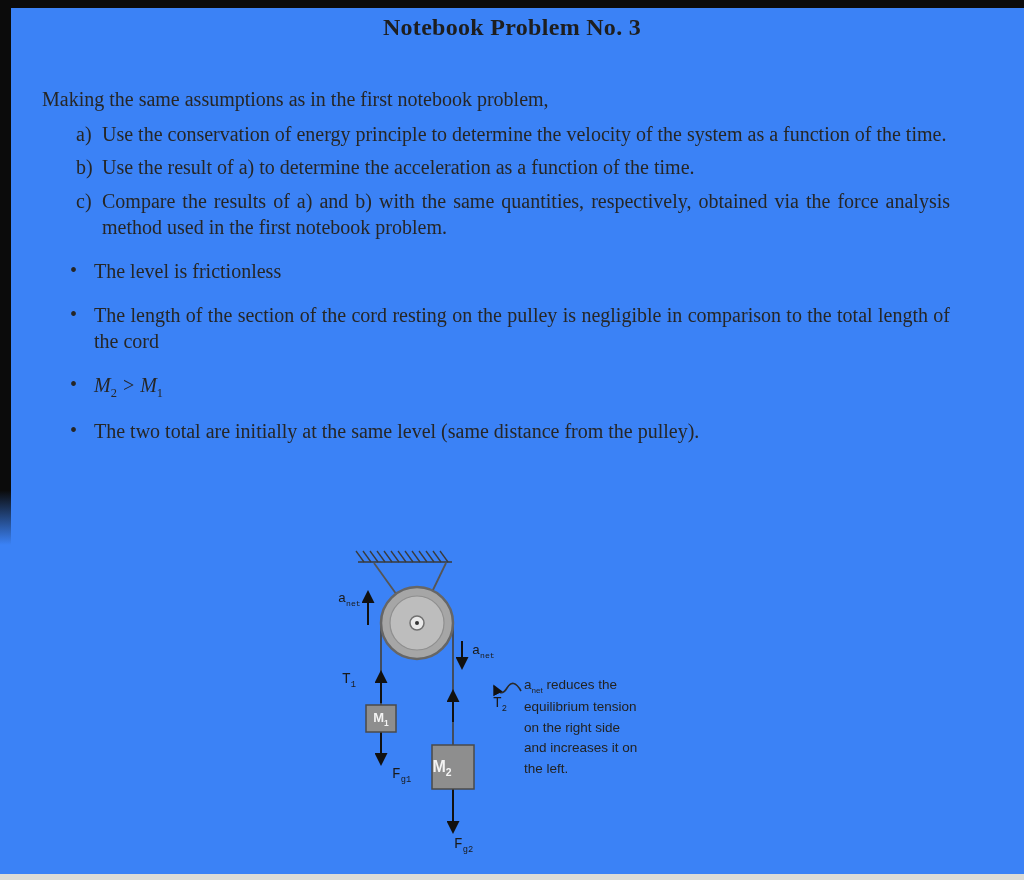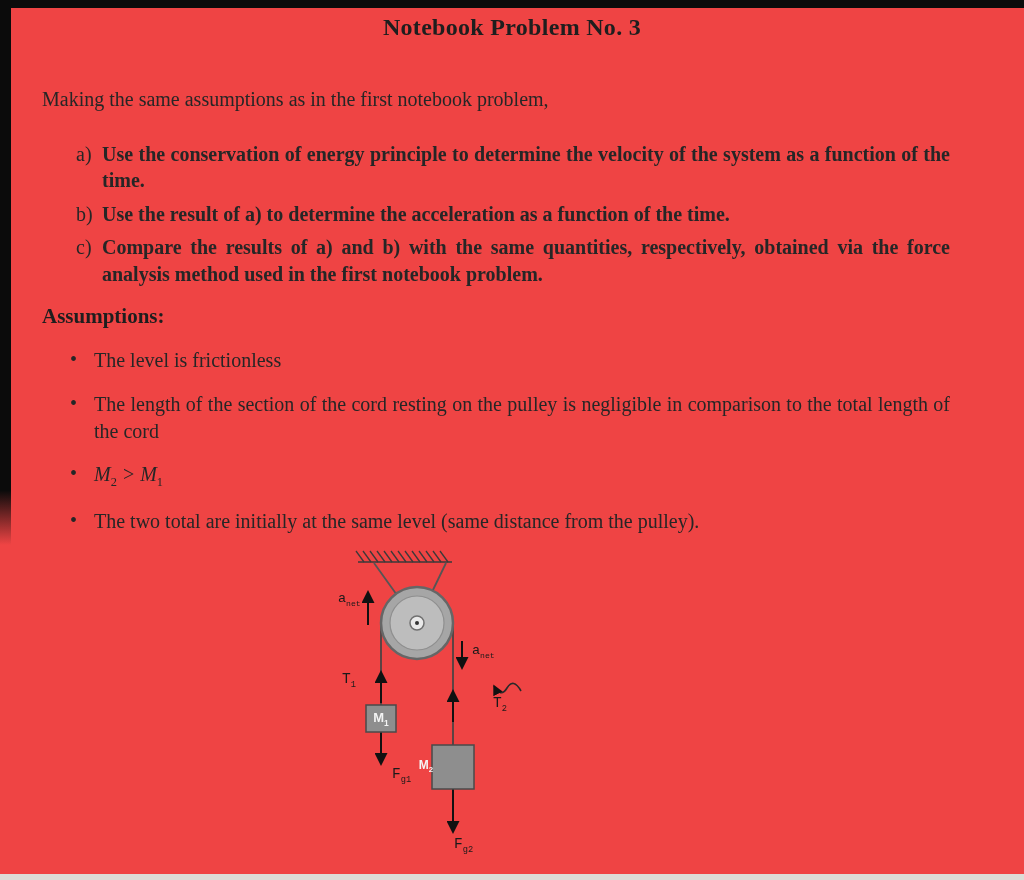--- a/index.html
+++ b/index.html
@@ -1,36 +1,36 @@
 <!DOCTYPE html>
 <html><head>
 <meta charset="utf-8">
 <style>
   html,body { margin:0; padding:0; background:#ffffff; }
   .page * { box-sizing:border-box; }
   .page {
     position:relative; width:1024px; height:880px;
-    background:#ef4444; overflow:hidden;
+    background:#3b82f6; overflow:hidden;
     font-family:"Liberation Serif", serif; color:#262626;
   }
   .scan-top { position:absolute; top:0; left:0; width:1024px; height:8px; background:#0b0b0b; }
   .scan-left { position:absolute; top:0; left:0; width:11px; height:545px;
     background:linear-gradient(to bottom, #0b0b0b 0%, #0b0b0b 90%, rgba(11,11,11,0) 100%); }
   .scan-bottom { position:absolute; bottom:0; left:0; width:1024px; height:6px; background:#dddcd7; }
 
   .title {
     position:absolute; top:14px; left:0; width:1024px;
     text-align:center; font-size:24px; font-weight:bold; letter-spacing:0.3px; color:#1e1e1e;
   }
 
   .body-text { position:absolute; top:86px; left:42px; width:908px; font-size:20px; line-height:1.33; }
-  .intro { margin:0 0 28px 0; }
+  .intro { margin:0 0 8px 0; }
   .task { display:flex; margin:0 0 7px 34px; }
   .task-label { flex:0 0 26px; }
-  .task-text { flex:1; text-align:justify;font-weight:bold; }
+  .task-text { flex:1; text-align:justify; }
   .assumptions-heading { margin-top:15px; font-size:21px; font-weight:bold; color:#1e1e1e; }
   .bullet { position:relative; padding-left:52px; margin-top:17px; text-align:justify; }
   .bullet .dot { position:absolute; left:28px; top:-1px; font-size:20px; }
   .math-expr { font-style:italic; }
   .math-expr sub { font-style:normal; font-size:0.62em; }
   .math-expr .op { font-style:normal; padding:0 6px; }
 
   .diagram { position:absolute; left:300px; top:545px; width:440px; height:330px; }
   .diagram svg { position:absolute; left:0; top:0; }
   .dlabel {
@@ -69,21 +69,20 @@
     </div>
     <div class="task">
       <span class="task-label">b)</span>
       <span class="task-text">Use the result of a) to determine the acceleration as a function of the time.</span>
     </div>
     <div class="task">
       <span class="task-label">c)</span>
       <span class="task-text">Compare the results of a) and b) with the same quantities, respectively, obtained via the force analysis method used in the first notebook problem.</span>
     </div>
 
-    <div class="assumptions-heading">Assumptions:</div>
 
     <div class="bullet">
       <span class="dot">•</span>
       <span>The level is frictionless</span>
     </div>
     <div class="bullet">
       <span class="dot">•</span>
       <span>The length of the section of the cord resting on the pulley is negligible in comparison to the total length of the cord</span>
     </div>
     <div class="bullet">
@@ -152,20 +151,21 @@
     <span class="dlabel small" style="left:38px; top:46px;"><span>a</span><sub>net</sub></span>
 
     <span class="dlabel small" style="left:172px; top:98px;"><span>a</span><sub>net</sub></span>
 
     <span class="dlabel" style="left:42px; top:126px;"><span>T</span><sub>1</sub></span>
 
     <span class="dlabel" style="left:158px; top:150px;margin-left:35px;"><span>T</span><sub>2</sub></span>
 
     <span class="mass-label" style="left:66px; top:165px; width:30px;"><span>M</span><sub>1</sub></span>
 
-    <span class="mass-label" style="left:116px; top:213px; width:20px; font-size:12px;"><span>M</span><sub>2</sub></span>
+    <span class="mass-label" style="left:132px; top:213px; width:20px; font-size:16px;"><span>M</span><sub>2</sub></span>
 
     <span class="dlabel" style="left:68px; top:221px;margin-left:24px;"><span>F</span><sub>g1</sub></span>
 
     <span class="dlabel" style="left:154px; top:291px;"><span>F</span><sub>g2</sub></span>
 
+    <div class="annotation"><span><span>a</span><sub>net</sub></span><span> reduces the equilibrium tension on the right side and increases it on the left.</span></div>
   </div>
 </div>
 
 </body></html>

